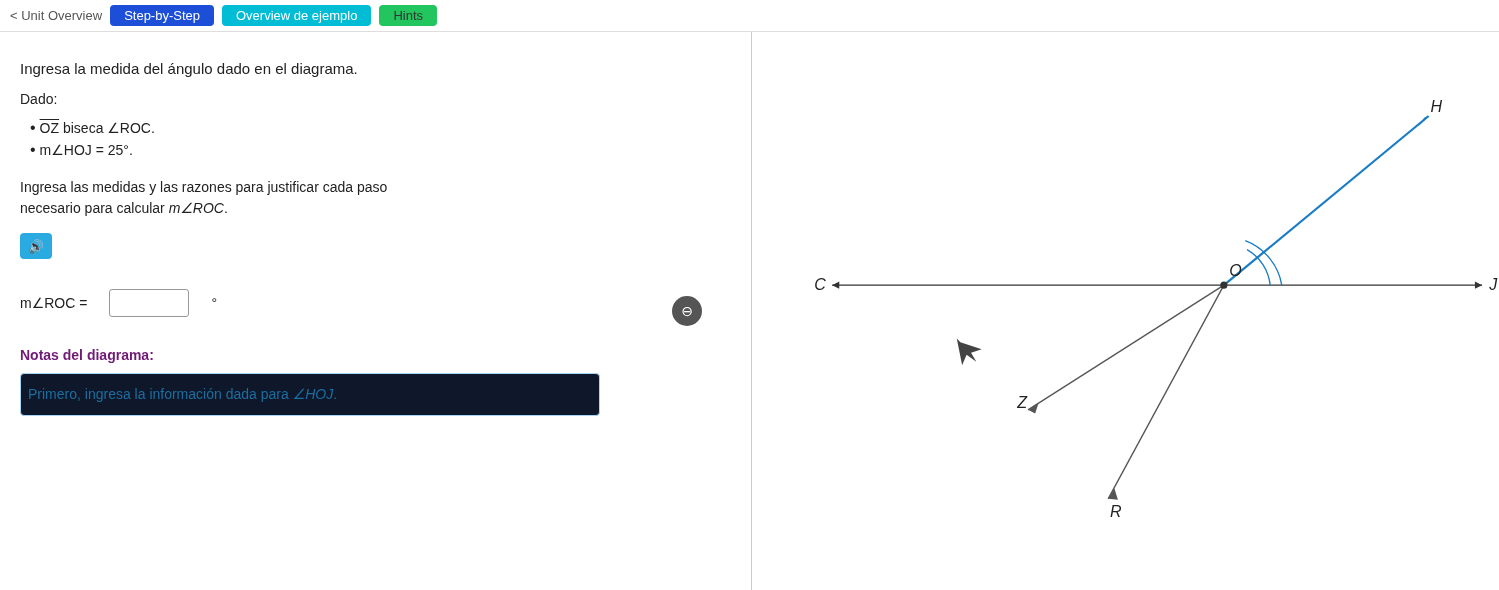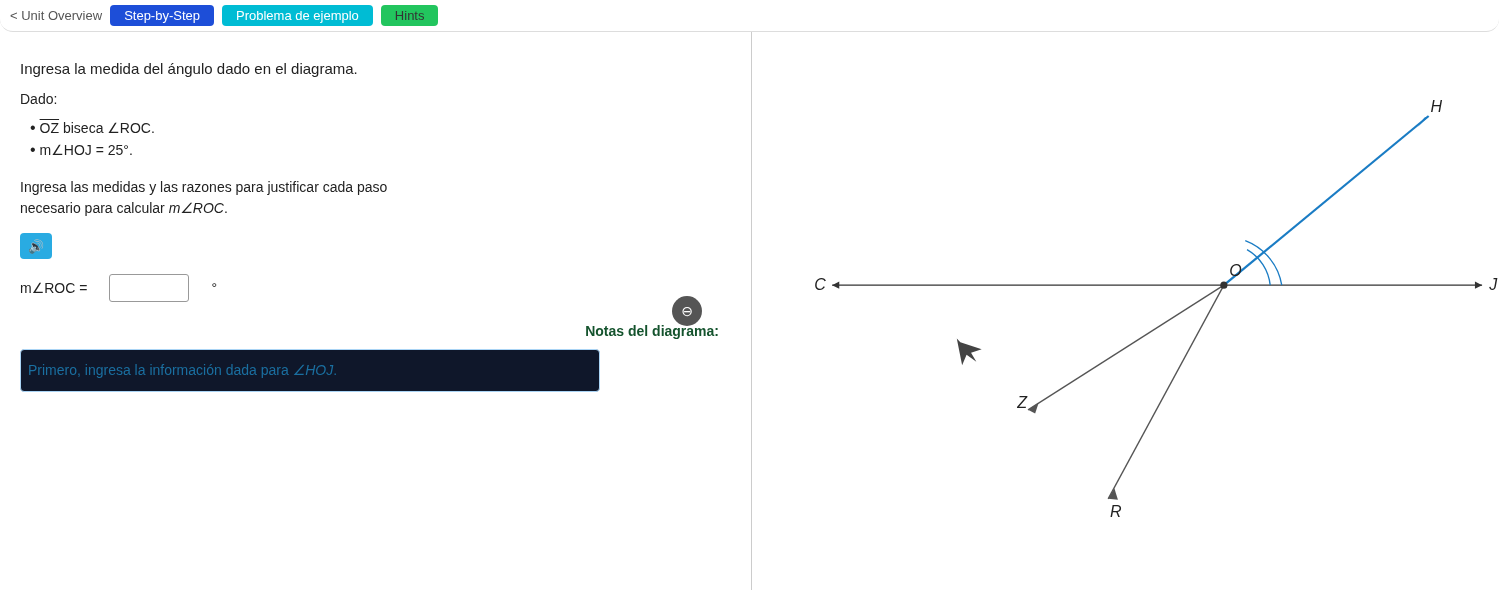--- a/index.html
+++ b/index.html
@@ -16,21 +16,20 @@
     
     .top-nav {
       display: flex;
       align-items: center;
       padding: 4px 10px;
       background: #fff;
       border-bottom: 1px solid #ddd;
       gap: 8px;
       height: 32px;
       flex-shrink: 0;
-      border-radius: 13px;
     }
     .nav-back {
       color: #555;
       font-size: 13px;
       text-decoration: none;
       cursor: pointer;
     }
     .nav-btn {
       padding: 3px 14px;
       border-radius: 4px;
@@ -124,21 +123,21 @@
       height: 26px;
       cursor: pointer;
       color: white;
       font-size: 13px;
     }
 
     .input-row {
       display: flex;
       align-items: center;
       gap: 22px;
-      margin: 5px 0;
+      margin: 20px 0;
     }
     .input-label {
       font-size: 14px;
       color: #222;
     }
     .angle-input {
       width: 80px;
       height: 28px;
       border: 1px solid #999;
       border-radius: 3px;
@@ -147,23 +146,21 @@
       outline: none;
     }
     .degree-symbol {
       font-size: 14px;
       color: #222;
     }
 
     .notas-label {
       font-size: 14px;
       font-weight: bold;
-      color: #14532d;
-      margin-top: 6px;
-      text-align: right;
+      color: #701a75;
     }
 
     .hint-box {
       border: 1px solid #aad4f5;
       background: #0f172a;
       border-radius: 4px;
       padding: 10px 7px;
       font-size: 14px;
       color: #1a6fa0;
       line-height: 1.5;
@@ -201,21 +198,21 @@
       width: 100%;
       height: 100%;
     }
   </style>
 </head>
 <body>
 
 <div class="top-nav">
   <a class="nav-back">&lt; Unit Overview</a>
   <button class="nav-btn nav-btn-blue">Step-by-Step</button>
-  <button class="nav-btn nav-btn-teal">Problema de ejemplo</button>
+  <button class="nav-btn nav-btn-teal">Overview de ejemplo</button>
   <button class="nav-btn nav-btn-yellow">Hints</button>
 </div>
 
 <div class="main-layout" style="position:relative;">
 
   <div class="left-panel">
     <div class="problem-title">Ingresa la medida del ángulo dado en el diagrama.</div>
     <div class="dado-label">Dado:</div>
 
     <ul class="bullet-list">

